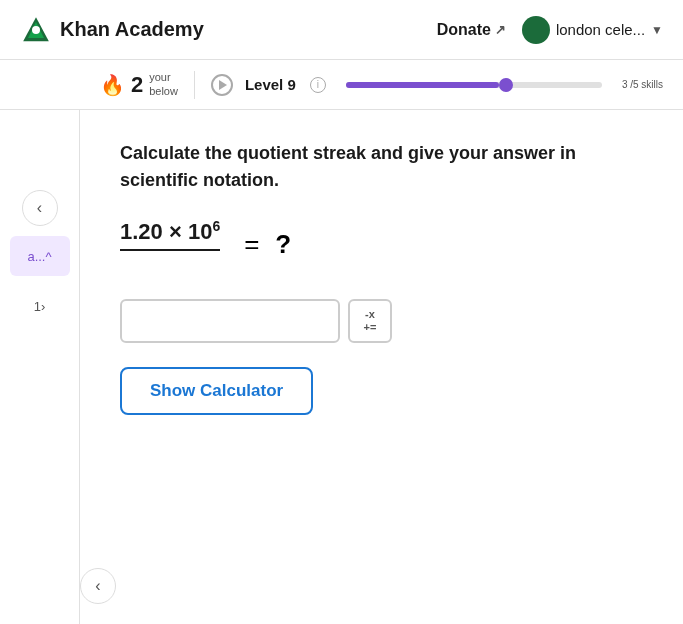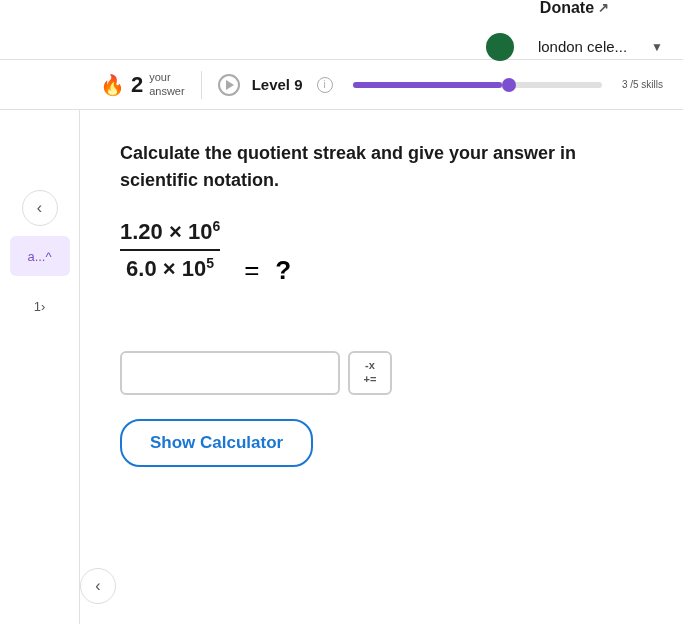--- a/index.html
+++ b/index.html
@@ -35,39 +35,38 @@
     .logo-text {
       font-size: 20px;
       font-weight: 700;
       color: #1a1a1a;
     }
     .header-right {
       margin-left: auto;
       display: flex;
       align-items: center;
       gap: 16px;
-      flex-direction: column;
     }
     .donate-link {
       font-size: 16px;
       font-weight: 600;
       color: #1a1a1a;
       cursor: pointer;
       display: flex;
       align-items: center;
       gap: 4px;
     }
     .external-icon {
       font-size: 13px;
       color: #555;
     }
     .user-area {
       display: flex;
       align-items: center;
-      gap: 24px;
+      gap: 6px;
       cursor: pointer;
     }
     .user-dot {
       width: 28px;
       height: 28px;
       border-radius: 50%;
       background: #1b6b3a;
     }
     .user-name {
       font-size: 15px;
@@ -237,26 +236,26 @@
     }
     .question-text {
       font-size: 18px;
       font-weight: 600;
       color: #1a1a1a;
       line-height: 1.5;
       margin-bottom: 24px;
     }
     .math-fraction {
       display: flex;
-      flex-direction: column;
+      flex-direction: row;
       align-items: center;
       font-size: 22px;
       font-weight: 600;
       color: #1a1a1a;
-      margin-bottom: 40px;
+      margin-bottom: 20px;
       justify-content: space-between;
     }
     .numerator {
       font-size: 22px;
       font-weight: 600;
       padding-bottom: 4px;
       border-bottom: 2.5px solid #1a1a1a;
       text-align: center;
     }
     .denominator {
@@ -302,21 +301,21 @@
       cursor: pointer;
       font-size: 13px;
       color: #555;
       font-weight: 600;
     }
     .show-calc-btn {
       display: inline-flex;
       align-items: center;
       padding: 12px 28px;
       border: 2.5px solid #1b77d4;
-      border-radius: 20px;
+      border-radius: 8px;
       background: #fff;
       color: #1b77d4;
       font-size: 17px;
       font-weight: 600;
       cursor: pointer;
       gap: 8px;
     }
 
     
     .bottom-collapse {
@@ -339,40 +338,48 @@
 
     .superscript {
       font-size: 14px;
       vertical-align: super;
     }
   </style>
 </head>
 <body>
 
 <header class="header">
+  <div class="logo-area">
+    <svg class="logo-icon" viewBox="0 0 40 40">
+      <polygon points="20,4 36,34 4,34" fill="#1b6b3a"></polygon>
+      <polygon points="20,10 30,30 10,30" fill="#14a14a"></polygon>
+      <circle cx="20" cy="20" r="5" fill="#fff"></circle>
+    </svg>
+    <span class="logo-text">Khan Academy</span>
+  </div>
   <div class="header-right">
     <a class="donate-link">
       <span>Donate</span>
       <span class="external-icon">↗</span>
     </a>
     <div class="user-area">
       <div class="user-dot"></div>
       <span class="user-name">london cele...</span>
       <span class="chevron-down">▼</span>
     </div>
   </div>
 </header>
 
 <div class="streak-bar">
   <div class="streak-info">
     <span class="flame-icon">🔥</span>
     <span class="streak-num">2</span>
     <div>
       <div class="streak-label">your</div>
-      <div class="streak-label">answer</div>
+      <div class="streak-label">below</div>
     </div>
   </div>
   <div class="divider-bar"></div>
   <div class="play-btn">
     <div class="play-triangle"></div>
   </div>
   <span class="level-text">Level 9</span>
   <div class="info-circle">
     <span>i</span>
   </div>
@@ -401,23 +408,20 @@
 
   <div class="content-area">
     <p class="question-text">Calculate the quotient streak and give your answer in scientific notation.</p>
 
     
     <div style="display:flex; align-items:center; gap:16px; margin-bottom: 28px;">
       <div class="math-fraction">
         <div class="numerator">
           <span>1.20 × 10</span><span class="superscript">6</span>
         </div>
-        <div class="denominator">
-          <span>6.0 × 10</span><span class="superscript">5</span>
-        </div>
       </div>
       <span class="fraction-equal">=</span>
       <span class="fraction-question">?</span>
     </div>
 
     
     <div class="answer-row">
       <input class="answer-input" type="text" placeholder="" style="">
       <div class="keypad-btn">
         <span style="font-size:11px; line-height:1.2; text-align:center;">-x<br>+=</span>

